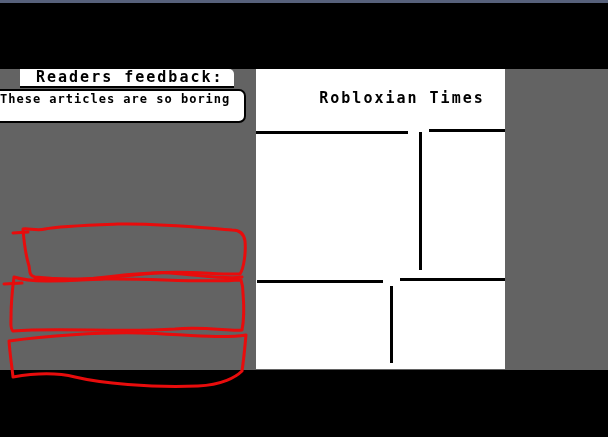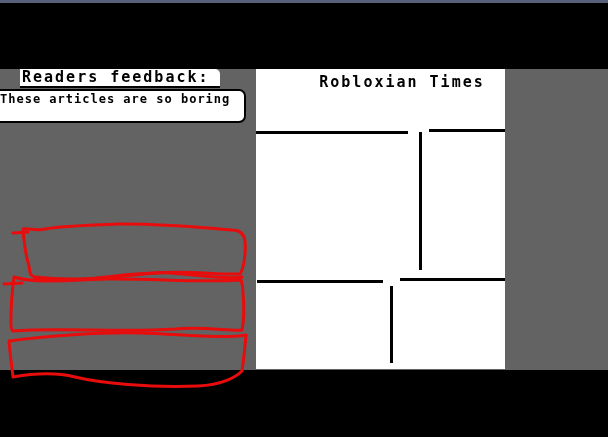--- a/index.html
+++ b/index.html
@@ -4,36 +4,36 @@
 <style>
   html,body{margin:0;padding:0;background:#000;}
   .screen{
     position:relative;width:608px;height:437px;background:#000;overflow:hidden;
     font-family:"DejaVu Sans Mono","Liberation Mono",monospace;
   }
   .accent-line{position:absolute;left:0;top:0;width:608px;height:3px;background:var(--top_accent,#57617b);}
   .gray-area{position:absolute;left:0;top:69px;width:608px;height:301px;background:var(--background_gray,#636363);}
   .newspaper{position:absolute;left:256px;top:69px;width:249px;height:300px;background:var(--panel_white,#fff);}
   .np-title{
-    padding-top:4px;text-align:center;font-size:15px;font-weight:bold;
+    padding-top:20px;text-align:center;font-size:15px;font-weight:bold;
     letter-spacing:2px;color:var(--line_black,#000);white-space:nowrap;margin-left:43px;
   }
   .np-line{position:absolute;background:var(--line_black,#000);}
   .hA-left {left:0;   top:62px; width:152px;height:3px;}
   .hA-right{left:173px;top:60px; width:76px; height:3px;}
   .vA      {left:163px;top:63px; width:3px;  height:138px;}
   .hB-left {left:1px;  top:211px;width:126px;height:3px;}
   .hB-right{left:144px;top:209px;width:105px;height:3px;}
   .vB      {left:134px;top:217px;width:3px;  height:77px;}
   .feedback-title-box{
     position:absolute;left:20px;top:69px;width:198px;height:17px;
     background:var(--panel_white,#fff);border-bottom:2px solid var(--line_black,#000);
     border-radius:0 5px 0 0;
     font-size:15px;font-weight:bold;letter-spacing:2px;line-height:17px;
-    padding-left:2px;color:var(--line_black,#000);white-space:nowrap;overflow:hidden;
+    padding-left:16px;color:var(--line_black,#000);white-space:nowrap;overflow:hidden;
   }
   .comment-box{
     position:absolute;left:-8px;top:89px;width:244px;height:29px;
     background:var(--panel_white,#fff);border:2px solid var(--line_black,#000);
     border-radius:7px;
     font-size:12px;font-weight:bold;letter-spacing:1px;
     padding:1px 0 0 6px;color:var(--line_black,#000);white-space:nowrap;overflow:hidden;
   }
   .scribbles{position:absolute;left:0;top:210px;width:260px;height:185px;}
   .scribbles path{fill:none;stroke:var(--scribble_red,#e80c0c);stroke-width:3;stroke-linecap:round;stroke-linejoin:round;}

